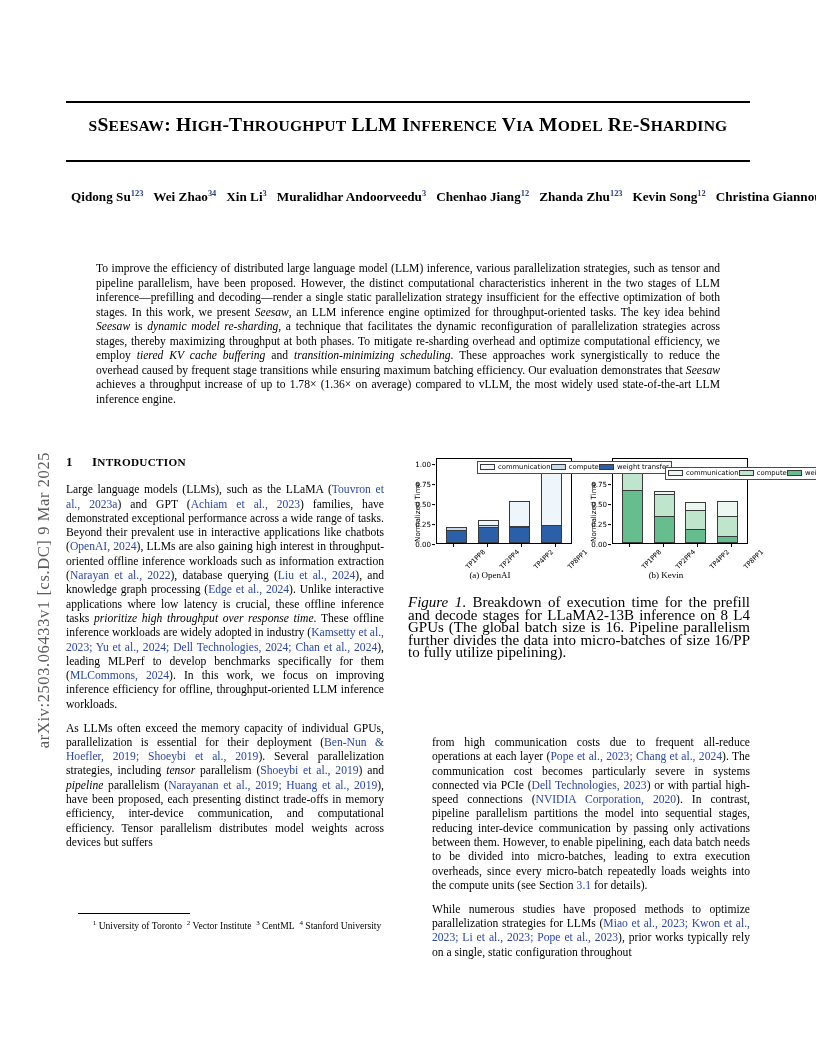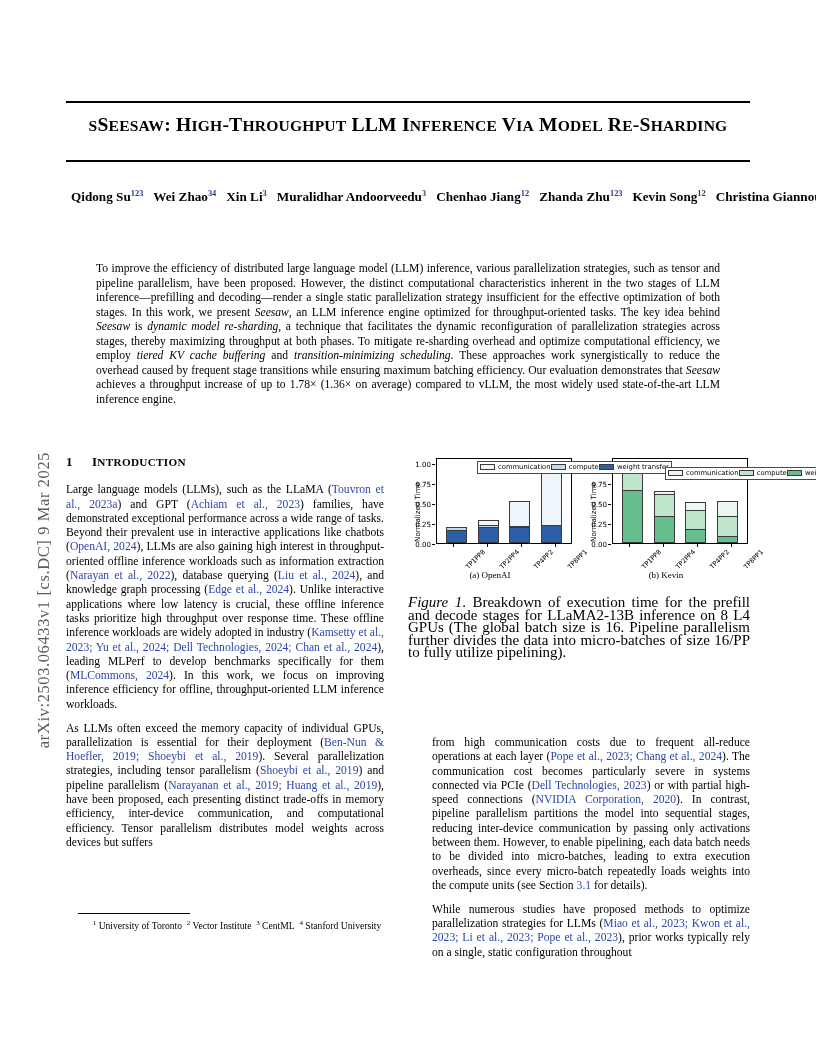--- a/index.html
+++ b/index.html
@@ -75,21 +75,21 @@
   h2.sec {
     font-size:13px; font-weight:bold; letter-spacing:0.3px;
     margin:0 0 14px 0;
   }
   h2.sec .num { display:inline-block; width:26px; }
   h2.sec .scp { font-size:11.2px; }
 
   p.body { margin:0 0 9.5px 0; }
   p.body:last-child { margin-bottom:0; }
   .cit { color:#2b46a8; }
-  .it { }
+  .it { font-style:italic; }
 
   
   .footnote-wrap { position:absolute; left:78px; top:913px; width:318px;text-align:center; }
   .footnote-rule { width:112px; height:1.1px; background:#000; margin-bottom:3px; }
   .footnote { font-size:9.6px; line-height:12.2px; }
   .footnote sup { font-size:7px; vertical-align:super; }
 
   
   .figure { position:absolute; left:408px; top:458px; width:342px; }
   .charts { display:flex; gap:12px; justify-content:flex-start; }

